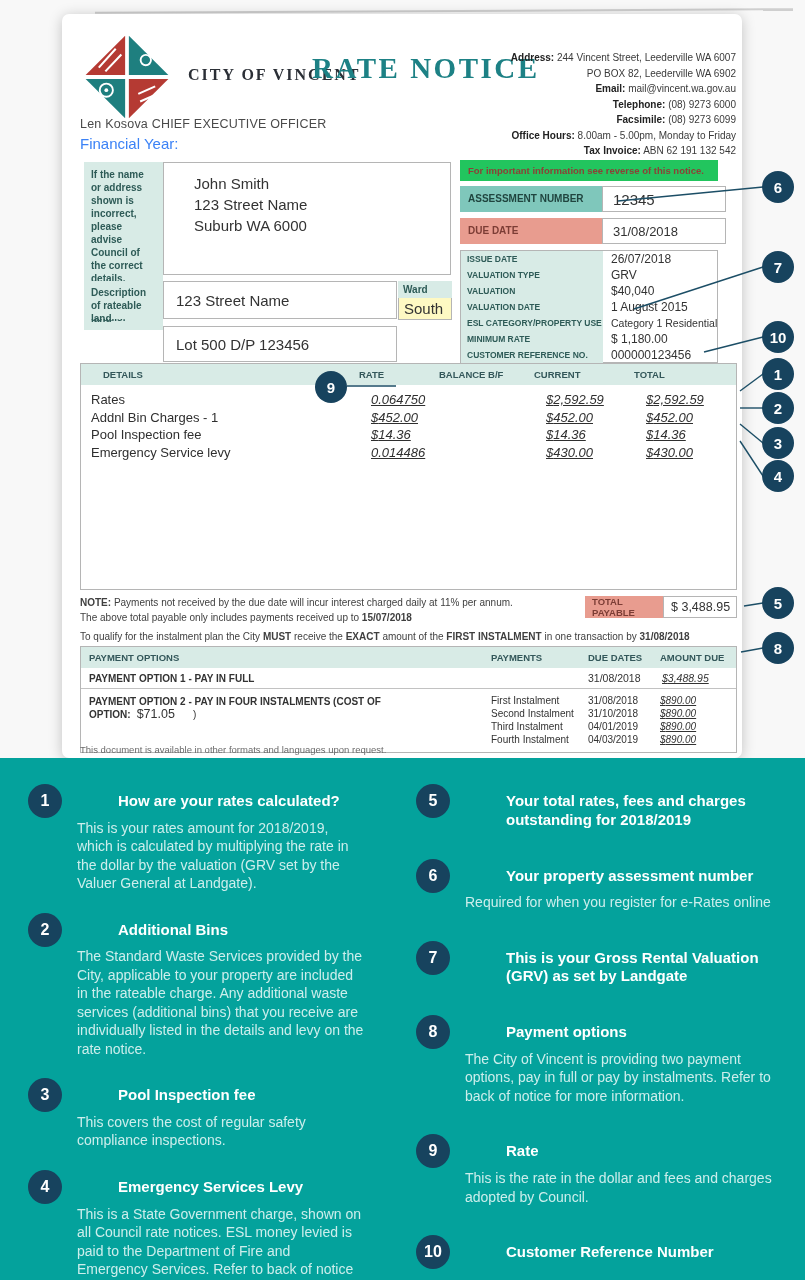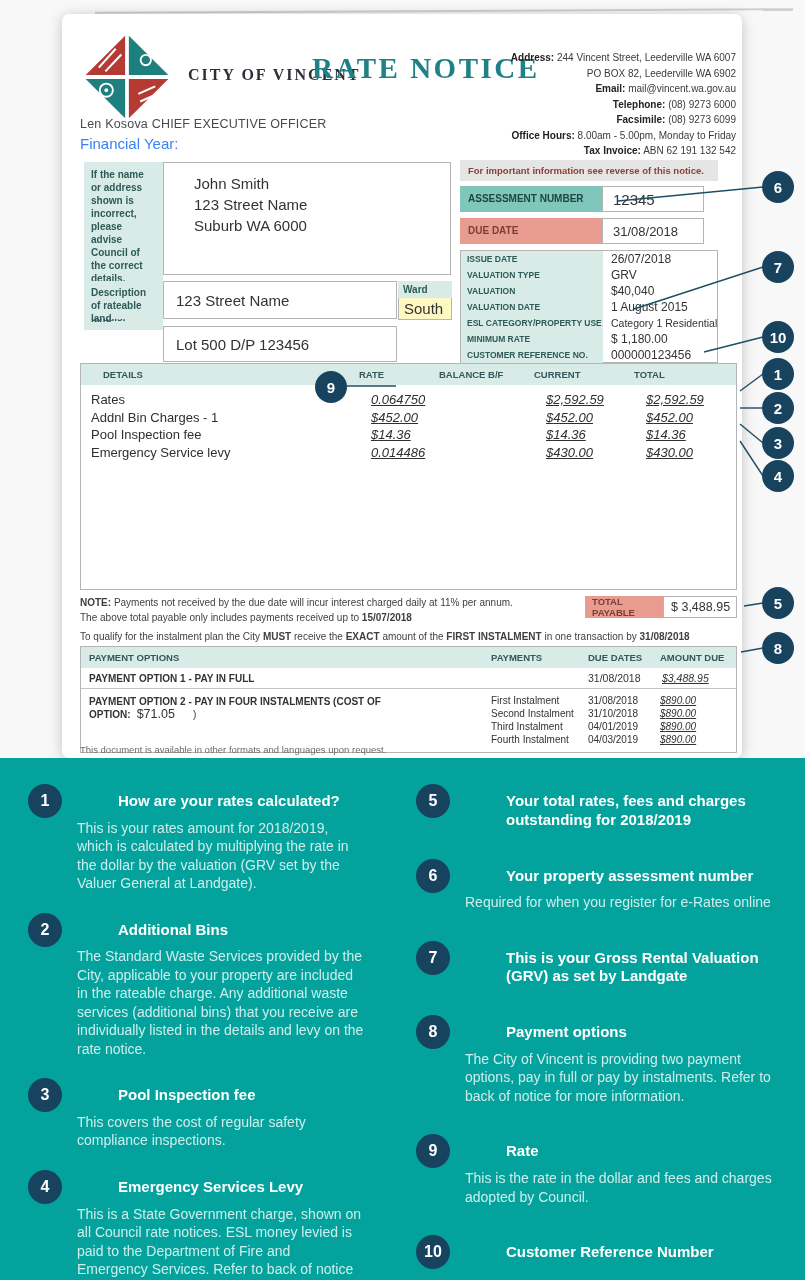--- a/index.html
+++ b/index.html
@@ -26,22 +26,22 @@
   .addr-note{left:22px;top:148px;width:79px;padding:6px 7px;}
   .addressee{left:101px;top:148px;width:288px;height:113px;padding:10px 30px;font-size:15px;line-height:1.4;color:#333;}
   .land-label{left:22px;top:267px;width:79px;height:38px;padding:5px 7px;}
   .land-box{left:101px;top:267px;width:234px;height:38px;display:flex;align-items:center;padding-left:12px;font-size:15px;}
   .ward{left:336px;top:267px;width:54px;}
   .ward-h{background:#d8ebe6;color:#2e5b57;font-weight:bold;font-size:10px;padding:3px 5px;height:17px;}
   .ward-v{background:#fef9c3;border:1px solid #b5b5b5;border-top:none;font-size:15px;padding:2px 5px;height:22px;}
   .lot-box{left:101px;top:312px;width:234px;height:36px;display:flex;align-items:center;padding-left:12px;font-size:15px;}
 
   
-  .imp{left:398px;top:146px;width:258px;background:#e5e5e5;color:#8c4137;font-weight:bold;font-size:9.5px;padding:5px 8px;}
-  .srow{left:398px;width:244px;height:26px;display:flex;}
+  .imp{left:398px;top:146px;width:258px;background:#22c55e;color:#8c4137;font-weight:bold;font-size:9.5px;padding:5px 8px;}
+  .srow{left:398px;width:266px;height:26px;display:flex;}
   .srow .sl{width:142px;font-weight:bold;font-size:10px;padding:7px 8px;}
   .srow .sv{flex:1;background:#fff;border:1px solid #b5b5b5;padding:3px 10px;display:flex;align-items:center;}
   .sl-teal{background:#7fc7bb;color:#20453f;}
   .sl-pink{background:#e89c8f;color:#7c3d35;}
   .assess-row{top:172px;} .assess-row .sv{font-size:15px;}
   .due-row{top:204px;} .due-row .sv{font-size:13px;}
   .infoblk{left:398px;top:236px;width:258px;height:113px;border:1px solid #b5b5b5;display:grid;
     grid-template-columns:142px 1fr;background:#fff;}
   .il{background:#d8ebe6;color:#2e5b57;font-weight:bold;font-size:8.5px;line-height:16px;padding-left:6px;white-space:nowrap;}
   .iv{font-size:12px;line-height:16px;padding-left:8px;white-space:nowrap;color:#333;}

